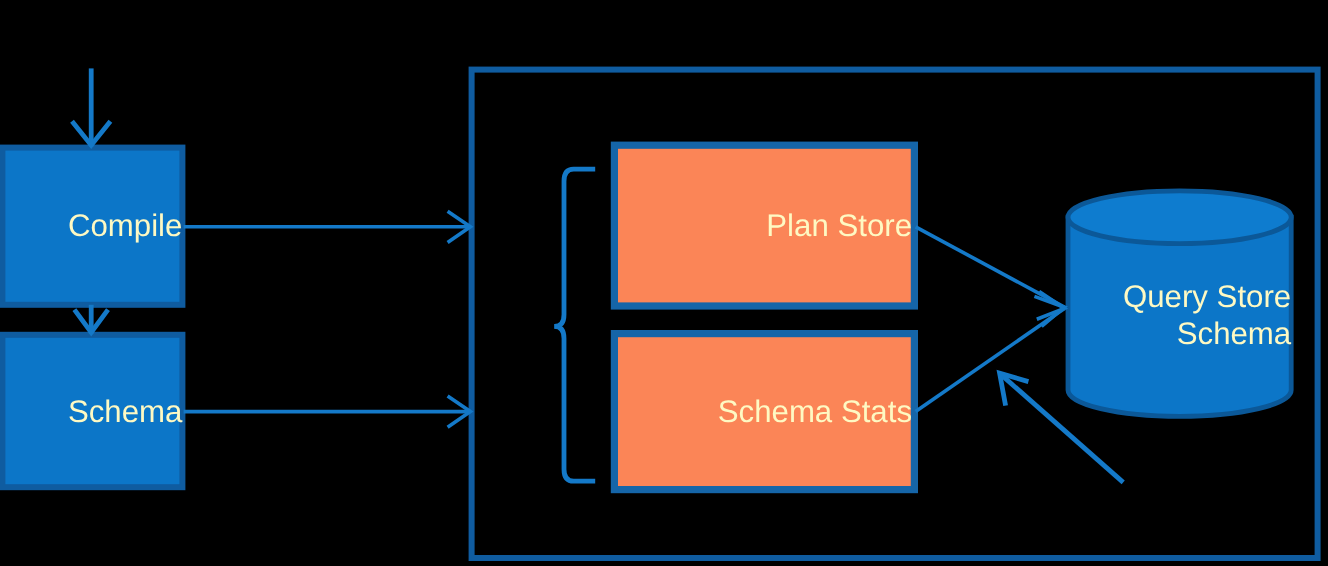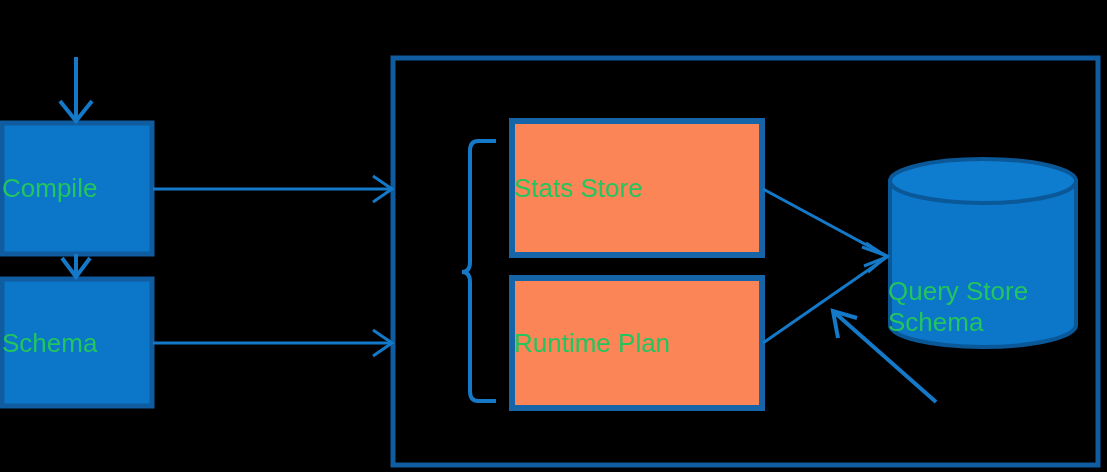--- a/index.html
+++ b/index.html
@@ -19,33 +19,33 @@
   }
   #svg-layer {
     position: absolute;
     left: 0;
     top: 0;
     width: 1107px;
     height: 472px;
   }
   .node-label {
     position: absolute;
-    color: #22c55e;
+    color: #fef9c3;
     font-size: 26px;
     line-height: 31px;
-    text-align: left;
+    text-align: right;
     white-space: pre-line;
     user-select: none;
     pointer-events: none;
   }
   .lbl-compile   { left: 2px;   top: 173px; width: 150px; }
   .lbl-execute   { left: 2px;   top: 328px; width: 150px; }
   .lbl-planstore { left: 514px; top: 173px; width: 246px; }
   .lbl-runtime   { left: 514px; top: 328px; width: 246px; }
-  .lbl-qss       { left: 888px; top: 232px; width: 188px; margin-top: 44px; }
+  .lbl-qss       { left: 888px; top: 232px; width: 188px; }
 </style>
 </head>
 <body>
 
 <div id="canvas">
 
   <svg id="svg-layer" viewBox="0 0 1107 472" xmlns="http://www.w3.org/2000/svg">
 
     <rect x="393" y="58" width="705" height="407" fill="none" stroke="#0f5ca0" stroke-width="5"></rect>
 
@@ -100,20 +100,20 @@
     <g stroke="#1479c8" stroke-width="4" fill="none">
       <line x1="936" y1="402" x2="834" y2="312"></line>
       <polyline points="838,338 833,311 857,318" stroke-linejoin="miter"></polyline>
     </g>
   </svg>
 
   <div class="node-label lbl-compile">Compile</div>
 
   <div class="node-label lbl-execute">Schema</div>
 
-  <div class="node-label lbl-planstore">Stats Store</div>
+  <div class="node-label lbl-planstore">Plan Store</div>
 
-  <div class="node-label lbl-runtime">Runtime Plan</div>
+  <div class="node-label lbl-runtime">Schema Stats</div>
 
   <div class="node-label lbl-qss">Query Store
 Schema</div>
 
 </div>
 
 </body></html>

